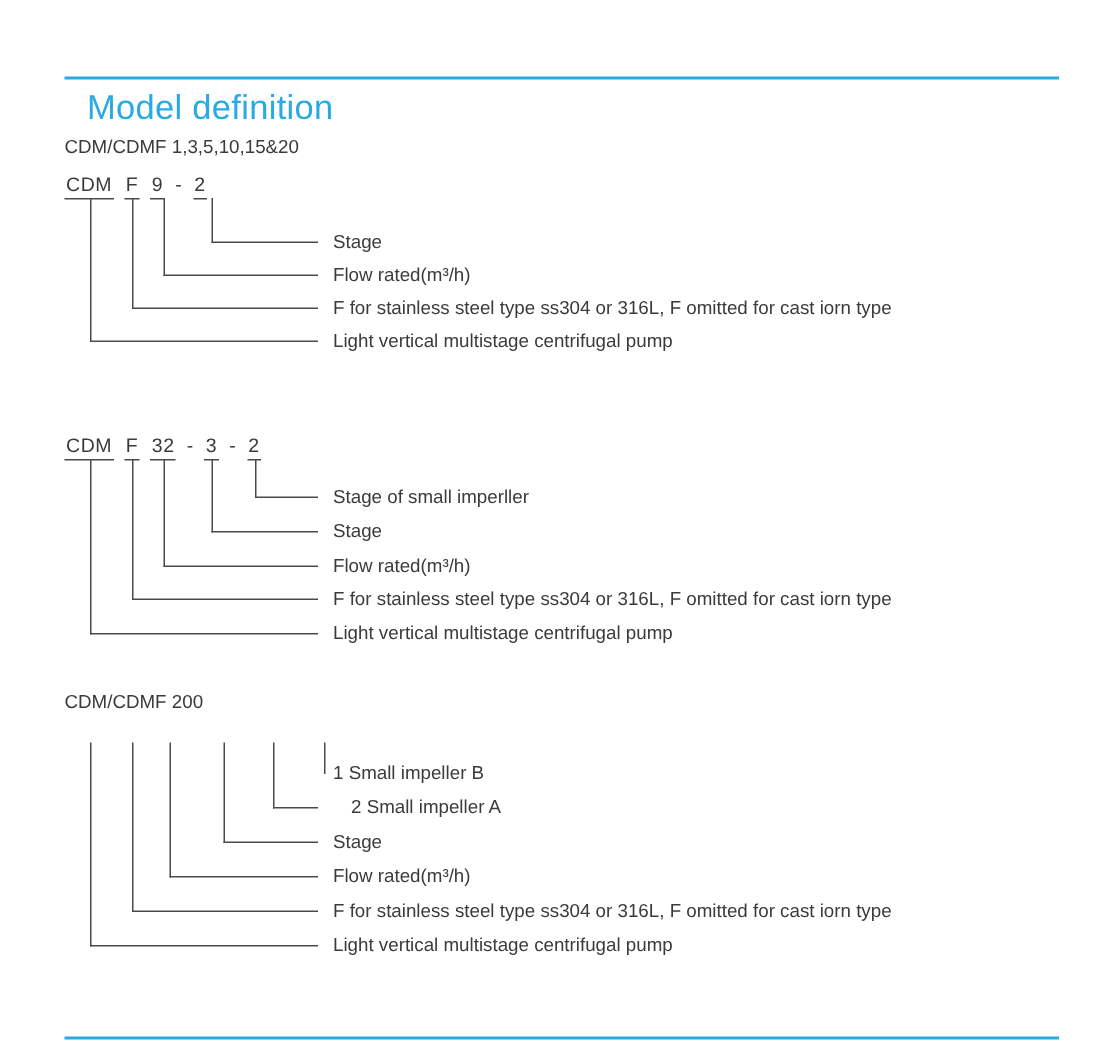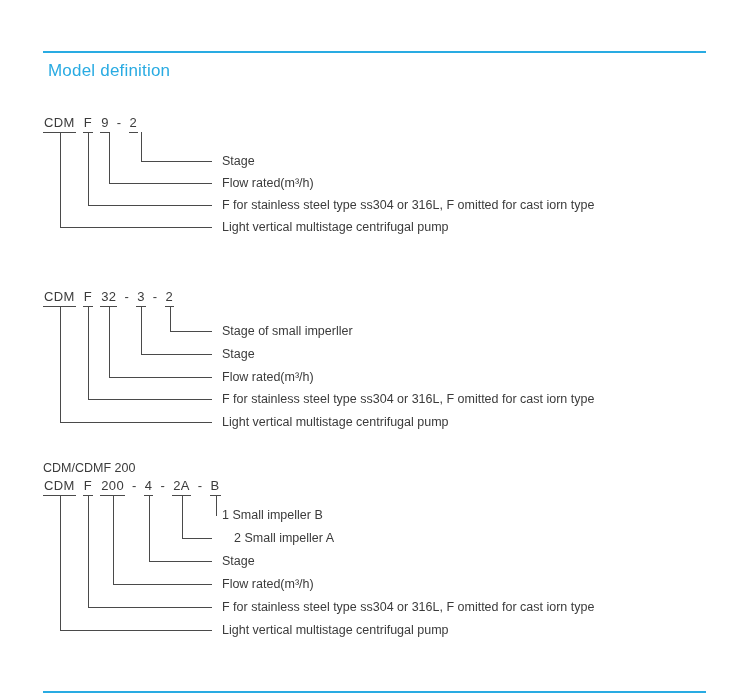--- a/index.html
+++ b/index.html
@@ -17,23 +17,23 @@
     position: absolute;
     left: 43px;
     width: 663px;
     height: 2px;
     background: var(--accent);
   }
   .top-rule { top: 51px; }
   .bottom-rule { top: 691px; }
   .page-title {
     position: absolute;
-    left: 48px;
+    left: 58px;
     top: 59px;
-    font-size: 17px;
+    font-size: 23px;
     line-height: 24px;
     color: var(--accent);
     letter-spacing: 0.2px;
   }
   .section-heading {
     position: absolute;
     left: 43px;
     font-size: 12.5px;
     line-height: 14px;
     white-space: nowrap;
@@ -77,20 +77,21 @@
   }
 </style>
 </head>
 <body>
 
 <div class="page" id="page">
   <div class="rule top-rule"></div>
   <div class="page-title">Model definition</div>
 
   <div class="rule bottom-rule"></div>
+<div class="section-heading" style="top: 91px;">CDM/CDMF 1,3,5,10,15&amp;20</div>
     <div class="model-row" style="top: 116px;"><span class="mtoken">CDM</span><span class="mtoken">F</span><span class="mtoken">9</span><span class="mdash">-</span><span class="mtoken">2</span></div>
     <div class="vline" style="left: 141px; top: 132px; height: 30px;"></div>
     <div class="hline" style="left: 141px; top: 161px; width: 71px;"></div>
     <div class="part-label" style="top: 161px;">Stage</div>
     <div class="vline" style="left: 109px; top: 132px; height: 52px;"></div>
     <div class="hline" style="left: 109px; top: 183px; width: 103px;"></div>
     <div class="part-label" style="top: 183px;">Flow rated(m³/h)</div>
     <div class="vline" style="left: 88px; top: 132px; height: 74px;"></div>
     <div class="hline" style="left: 88px; top: 205px; width: 124px;"></div>
     <div class="part-label" style="top: 205px;">F for stainless steel type ss304 or 316L, F omitted for cast iorn type</div>
@@ -107,21 +108,20 @@
     <div class="vline" style="left: 109px; top: 306px; height: 72px;"></div>
     <div class="hline" style="left: 109px; top: 377px; width: 103px;"></div>
     <div class="part-label" style="top: 377px;">Flow rated(m³/h)</div>
     <div class="vline" style="left: 88px; top: 306px; height: 94px;"></div>
     <div class="hline" style="left: 88px; top: 399px; width: 124px;"></div>
     <div class="part-label" style="top: 399px;">F for stainless steel type ss304 or 316L, F omitted for cast iorn type</div>
     <div class="vline" style="left: 60px; top: 306px; height: 117px;"></div>
     <div class="hline" style="left: 60px; top: 422px; width: 152px;"></div>
     <div class="part-label" style="top: 422px;">Light vertical multistage centrifugal pump</div>
     <div class="section-heading" style="top: 461px;">CDM/CDMF 200</div>
-    <div class="model-row" style="top: 479px;"><span class="mtoken">CDM</span><span class="mtoken">F</span><span class="mtoken">200</span><span class="mdash">-</span><span class="mtoken">4</span><span class="mdash">-</span><span class="mtoken">2A</span><span class="mdash">-</span><span class="mtoken">B</span></div>
     <div class="vline" style="left: 216px; top: 495px; height: 21px;"></div>
     <div class="hline" style="left: 216px; top: 515px;"></div>
     <div class="part-label" style="top: 515px;">1 Small impeller B</div>
     <div class="vline" style="left: 182px; top: 495px; height: 44px;"></div>
     <div class="hline" style="left: 182px; top: 538px; width: 30px;"></div>
     <div class="part-label" style="top: 538px; margin-left: 12px;">2 Small impeller A</div>
     <div class="vline" style="left: 149px; top: 495px; height: 67px;"></div>
     <div class="hline" style="left: 149px; top: 561px; width: 63px;"></div>
     <div class="part-label" style="top: 561px;">Stage</div>
     <div class="vline" style="left: 113px; top: 495px; height: 90px;"></div>

